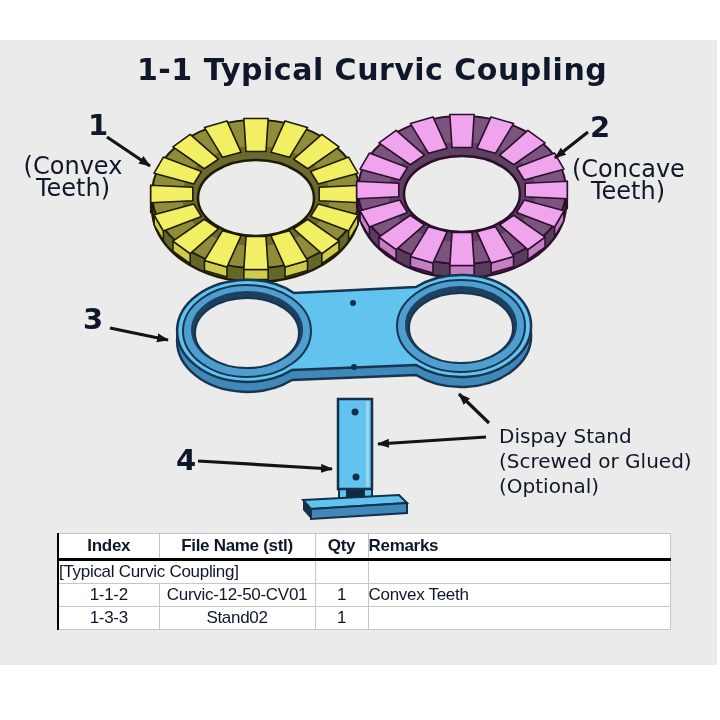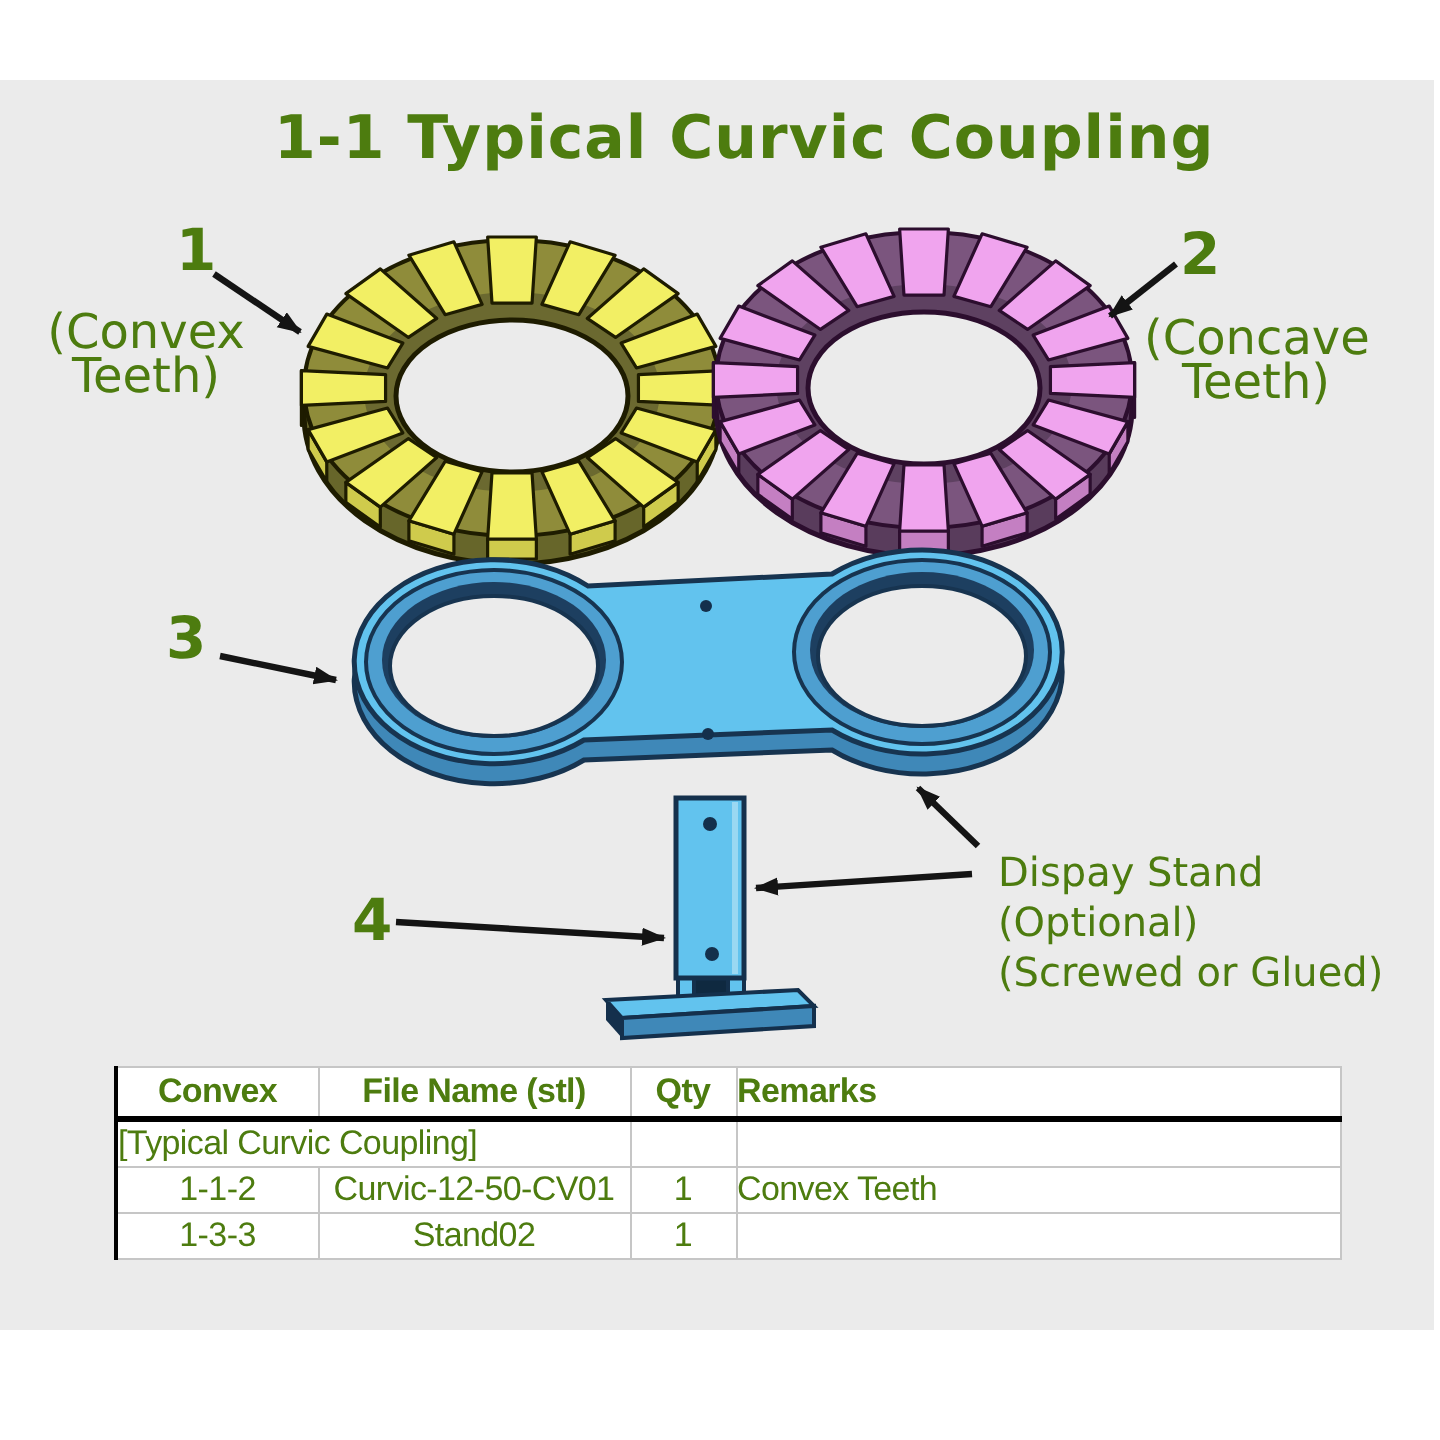--- a/index.html
+++ b/index.html
@@ -1,17 +1,17 @@
 <!DOCTYPE html>
 <html><head>
 <meta charset="utf-8">
 <style>
   html,body{margin:0;padding:0;background:#ffffff;}
   .page{position:relative;width:720px;height:720px;background:#ffffff;overflow:hidden;
-        font-family:"DejaVu Sans","Liberation Sans",sans-serif;color:#4d7c0f;}
+        font-family:"DejaVu Sans","Liberation Sans",sans-serif;color:#0f172a;}
   .panel{position:absolute;left:0;top:40px;width:717px;height:625px;background:#ebebeb;}
   .title{position:absolute;left:137px;top:52px;font-size:30px;font-weight:600;
          letter-spacing:0.5px;white-space:nowrap;}
   .num-label{position:absolute;font-size:29px;font-weight:600;}
   .caption{position:absolute;font-size:24px;font-weight:500;text-align:center;line-height:22px;}
   .note{position:absolute;left:499px;top:424px;font-size:20px;font-weight:400;line-height:25px;}
   .note div{white-space:nowrap;}
   svg.diagram{position:absolute;left:0;top:0;width:720px;height:720px;}
 
   table.bom{position:absolute;left:57px;top:533px;width:612px;border-collapse:collapse;
@@ -152,34 +152,34 @@
 
   <div class="num-label" style="left:590px;top:110px;">2</div>
   <div class="caption" style="left:572px;top:158px;width:112px;">(Concave Teeth)</div>
 
   <div class="num-label" style="left:83px;top:302px;">3</div>
 
   <div class="num-label" style="left:176px;top:443px;">4</div>
 
   <div class="note">
     <div>Dispay Stand</div>
+    <div>(Screwed or Glued)</div>
     <div>(Optional)</div>
-    <div>(Screwed or Glued)</div>
   </div>
 
   <table class="bom">
     <colgroup>
         <col style="width:101px">
         <col style="width:156px">
         <col style="width:53px">
         <col style="width:302px">
       </colgroup>
     <tbody>
         <tr class="hdr">
-      <th class="c">Convex</th>
+      <th class="c">Index</th>
       <th class="l">File Name (stl)</th>
       <th class="c">Qty</th>
       <th class="lr">Remarks</th>
     </tr>
     <tr>
       <td colspan="2" class="section-cell">[Typical Curvic Coupling]</td>
       <td></td>
       <td></td>
     </tr>
     <tr>

